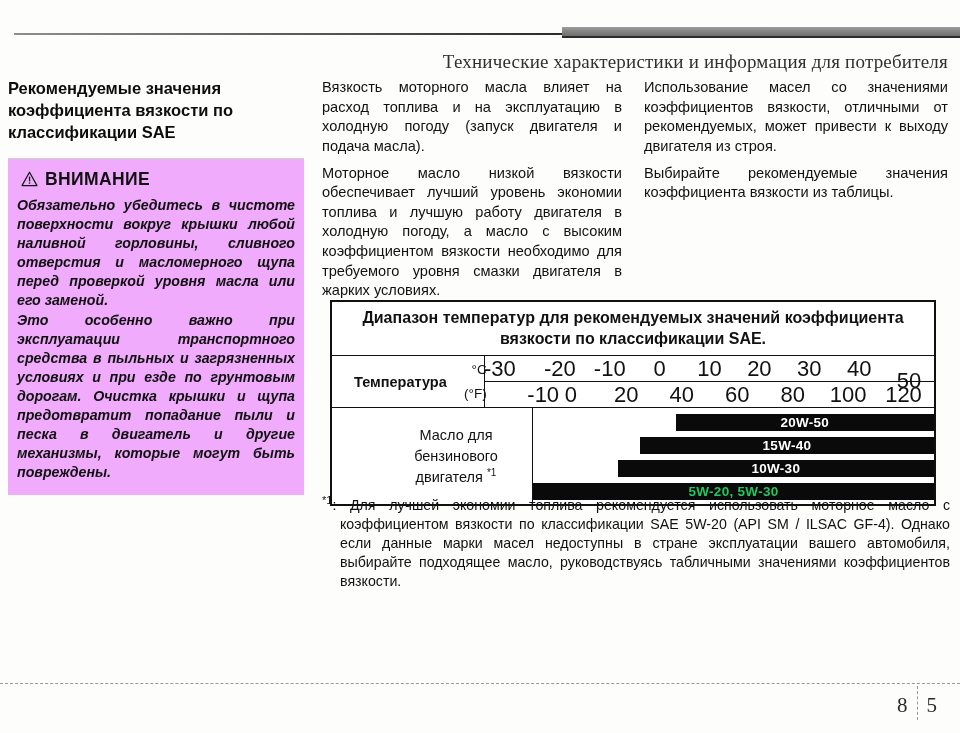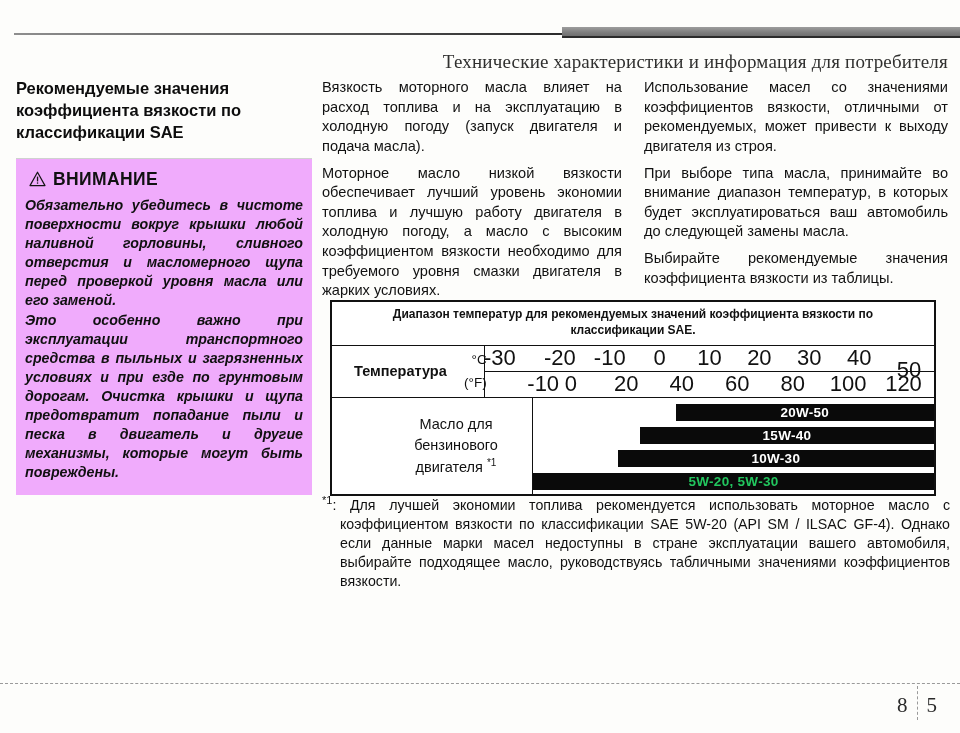--- a/index.html
+++ b/index.html
@@ -28,21 +28,21 @@
   .header-rule-right{
     position:absolute;left:562px;top:27px;width:398px;height:9px;
     background:linear-gradient(to bottom,#9d9d9d,#7e7e7e 60%,#6f6f6f);
   }
   .header-rule-right::after{
     content:"";position:absolute;left:0;bottom:-2px;width:100%;height:2px;background:#2b2b2b;
   }
 
   
   .col{position:absolute;top:78px;}
-  .col-left{left:16px;width:296px;}
+  .col-left{left:8px;width:296px;}
   .col-mid{left:322px;width:300px;}
   .col-right{left:644px;width:304px;}
 
   .heading{
     font-size:16.5px;font-weight:bold;line-height:1.33;
     color:#0d0d0d;margin:0 0 14px 0;
   }
 
   
   .warn-box{
@@ -77,21 +77,21 @@
   .temp-table{
     position:absolute;left:330px;top:300px;
     width:606px;
     border:2px solid #111;
     background:#fff;
     box-sizing:border-box;
   }
   .tt-title{
     border-bottom:1.5px solid #111;
     text-align:center;
-    font-size:12px;font-weight:bold;
+    font-size:16px;font-weight:bold;
     padding:5px 16px 6px 16px;
     line-height:1.32;
   }
   .tt-scale-row{
     display:flex;border-bottom:1.5px solid #111;
   }
   .tt-label-cell{
     width:153px;flex:0 0 153px;
     border-right:1.5px solid #111;
     display:flex;align-items:center;
@@ -192,21 +192,20 @@
     </div>
   </div>
 
   <div class="col col-mid">
     <p class="body-p">Вязкость моторного масла влияет на расход топлива и на эксплуатацию в холодную погоду (запуск двигателя и подача масла).</p>
     <p class="body-p">Моторное масло низкой вязкости обеспечивает лучший уровень экономии топлива и лучшую работу двигателя в холодную погоду, а масло с высоким коэффициентом вязкости необходимо для требуемого уровня смазки двигателя в жарких условиях.</p>
   </div>
 
   <div class="col col-right">
     <p class="body-p">Использование масел со значениями коэффициентов вязкости, отличными от рекомендуемых, может привести к выходу двигателя из строя.</p>
-    <p class="body-p">При выборе типа масла, принимайте во внимание диапазон температур, в которых будет эксплуатироваться ваш автомобиль до следующей замены масла.</p>
     <p class="body-p">Выбирайте рекомендуемые значения коэффициента вязкости из таблицы.</p>
   </div>
 
   <div class="temp-table">
     <div class="tt-title">Диапазон температур для рекомендуемых значений коэффициента вязкости по классификации SAE.</div>
 
     <div class="tt-scale-row">
       <div class="tt-label-cell">
         <span class="lbl">Температура</span>
         <span class="tt-units">

